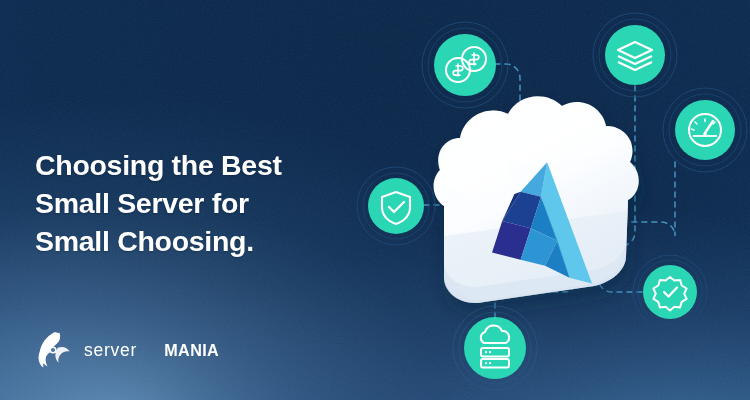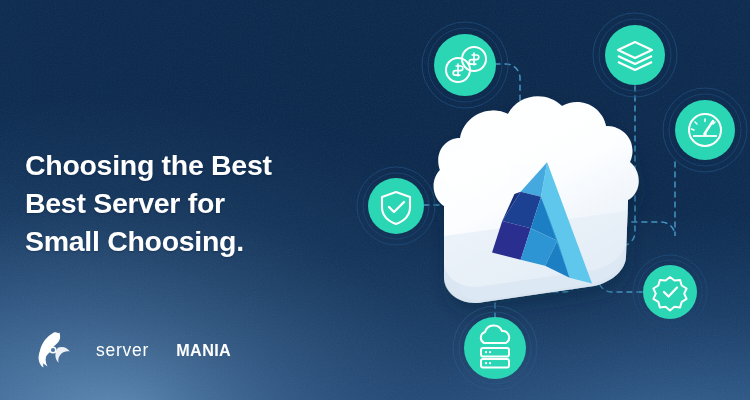--- a/index.html
+++ b/index.html
@@ -39,33 +39,33 @@
     position:absolute; inset:0;
     background:radial-gradient(ellipse 780px 560px at 52% 14%,
         rgba(6,32,64,0.55) 0%,
         rgba(6,30,60,0.30) 45%,
         rgba(6,28,58,0.00) 78%);
   }
   .bg-noise { position:absolute; inset:0; opacity:.16; }
 
   
   .headline {
-    position:absolute; left:25px; top:146px;
+    position:absolute; left:35px; top:146px;
     width:300px;
     color:#ffffff;
     font-size:28.5px; font-weight:bold;
     line-height:38px; letter-spacing:-0.3px;
     text-shadow:0 1px 2px rgba(4,24,48,0.35);
   }
   .headline .hl { display:block; white-space:nowrap; }
 
   
   .logo {
     position:absolute; left:33px; top:330px;
-    display:flex; align-items:center; gap:23px;
+    display:flex; align-items:center; gap:11px;
   }
   .logo-mark { width:40px; height:40px; display:block; flex:0 0 auto; }
   .logo-word { display:block; height:22px; }
 
   
   .stage { position:absolute; left:330px; top:0; width:420px; height:400px; }
   .stage svg { display:block; }
 
   
   .node { position:absolute; }
@@ -85,21 +85,21 @@
       <filter id="nz">
           <feTurbulence type="fractalNoise" baseFrequency="0.85" numOctaves="3" stitchTiles="stitch"></feTurbulence>
       <feColorMatrix type="saturate" values="0"></feColorMatrix>
         </filter>
     </defs>
     <rect width="750" height="400" filter="url(#nz)" opacity="0.5"></rect>
   </svg>
 
   <h1 class="headline">
     <span class="hl">Choosing the Best</span>
-    <span class="hl">Best Server for</span>
+    <span class="hl">Small Server for</span>
     <span class="hl">Small Choosing.</span>
   </h1>
 
   <div class="logo">
     <svg class="logo-mark" viewBox="0 0 100 100">
       <g fill="#ffffff">
         <path d="M52 6 C34 16 20 34 17 54 C15 70 22 84 36 91 C30 80 30 68 36 58
                  C42 48 52 42 60 34 C68 26 70 16 66 6 C62 10 57 4 52 6 Z"></path>
         <path d="M18 52 C30 44 44 42 56 46 C48 50 40 56 34 64
                  C27 73 24 84 26 94 C14 86 10 68 18 52 Z" opacity="0.95"></path>

